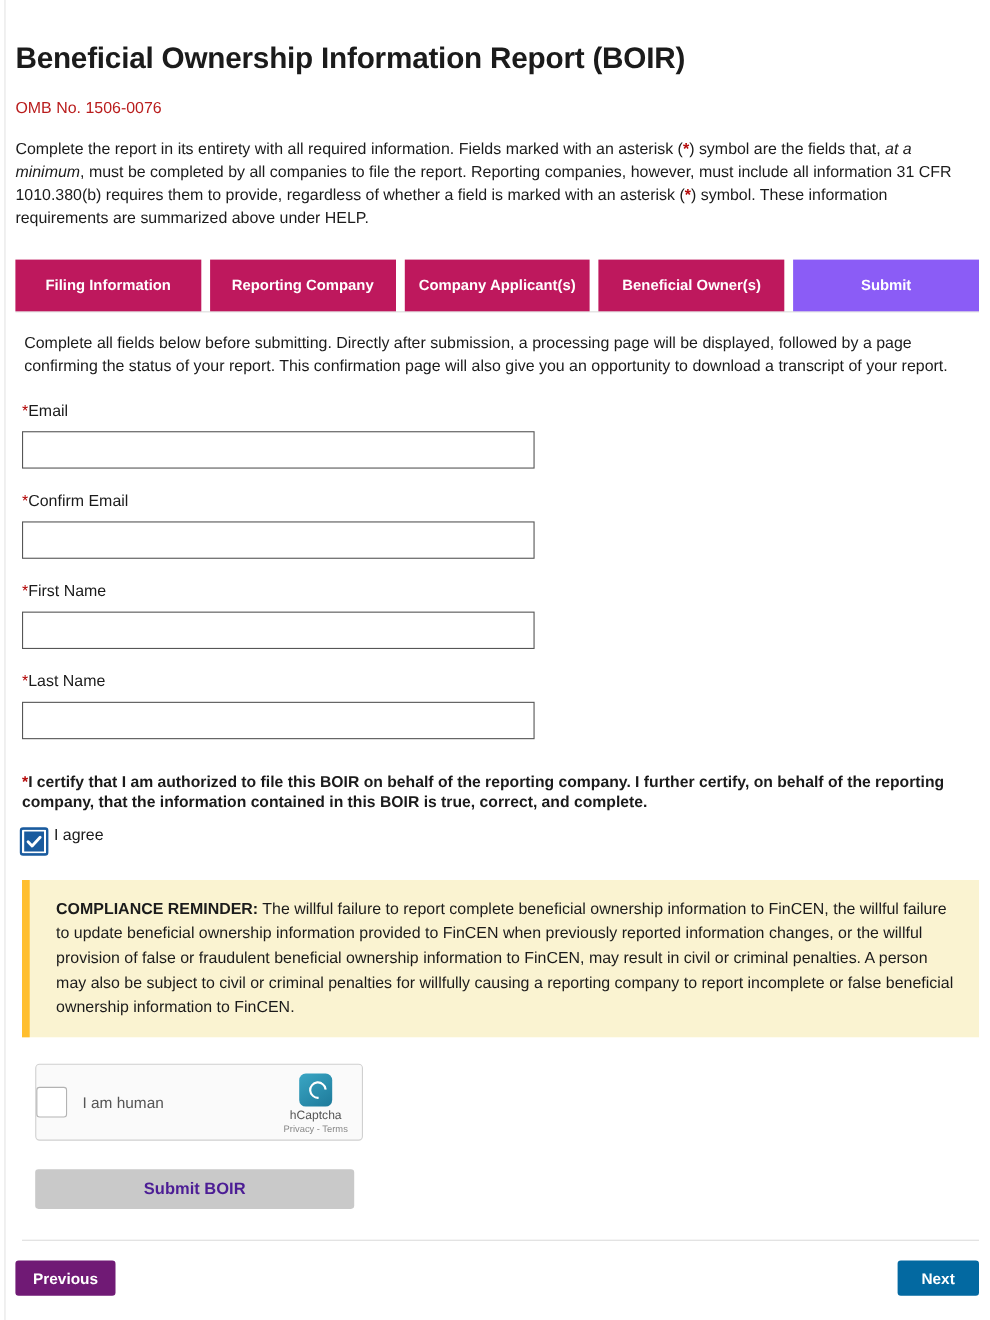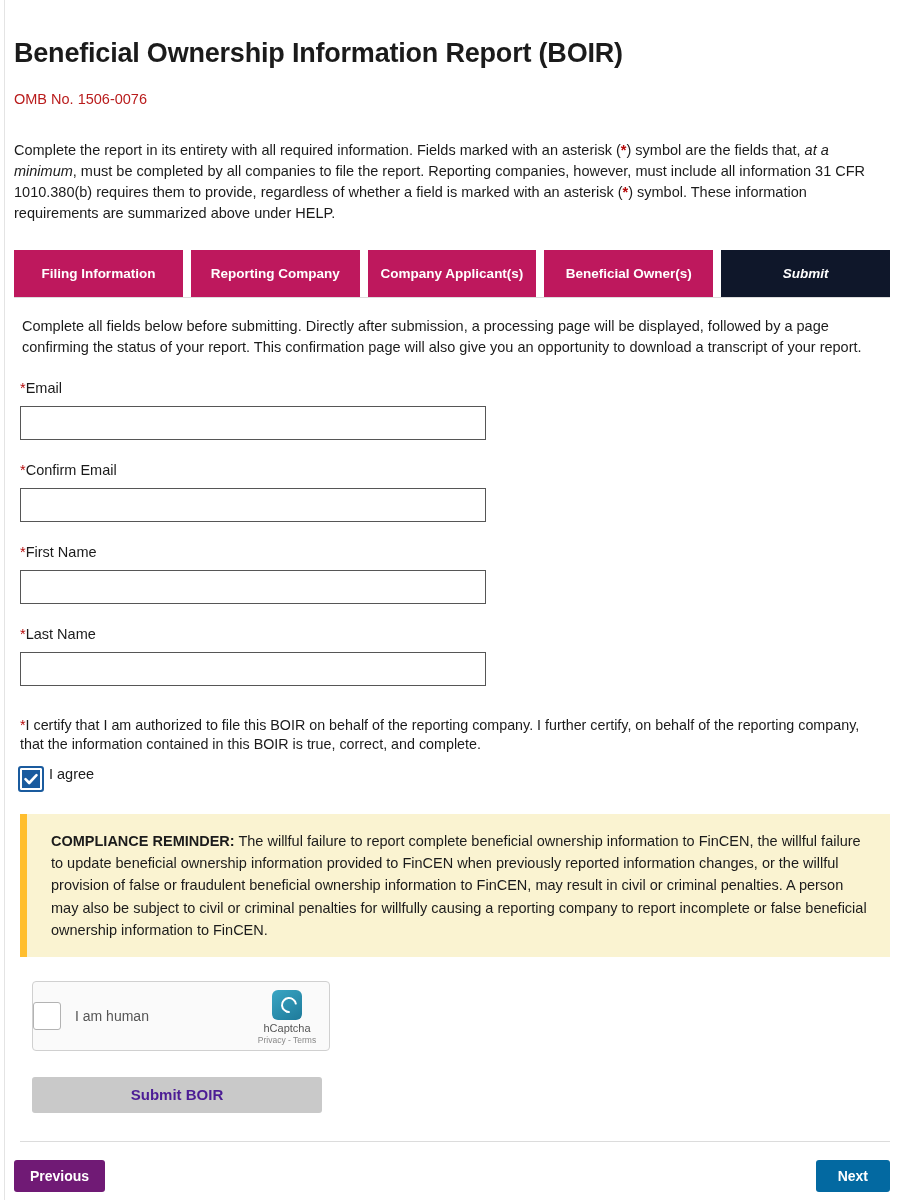--- a/index.html
+++ b/index.html
@@ -41,21 +41,21 @@
   }
   .omb {
     font-size: 14.5px;
     color: #b91c1c;
     margin-top: 22px;
   }
   .intro {
     font-size: 14.5px;
     line-height: 1.45;
     color: #1b1b1b;
-    margin-top: 33px;
+    margin-top: 19px;
     max-width: 866px;
   }
   .intro .ast { color: #b50909; font-weight: bold; }
   .intro em { font-style: italic; }
 
   
   .tabs {
     display: flex;
     gap: 8px;
     margin-top: 26px;
@@ -70,22 +70,21 @@
     display: flex;
     align-items: center;
     justify-content: center;
     text-align: center;
     line-height: 1.15;
     cursor: pointer;
     user-select: none;
     padding: 0 6px;
   }
   .tab.active {
-    background: #0f172a;
-    font-style: italic;
+    background: #8b5cf6;
   }
 
   .tabs-underline {
     border-bottom: 1px solid #dcdcdc;
     margin-top: 0;
   }
 
   .lede {
     font-size: 14.5px;
     line-height: 1.45;
@@ -109,21 +108,21 @@
     background: #ffffff;
     font-size: 14.5px;
     font-family: "Liberation Sans", sans-serif;
     padding: 0 7px;
     color: #1b1b1b;
   }
 
   .certify {
     margin: 30px 0 0 6px;
     font-size: 14.3px;
-    font-weight: normal;
+    font-weight: bold;
     line-height: 1.33;
     color: #1b1b1b;
     max-width: 862px;
   }
   .certify .ast { color: #b50909; }
 
   .agree-row {
     display: flex;
     margin: 12px 0 0 4px;
   }

